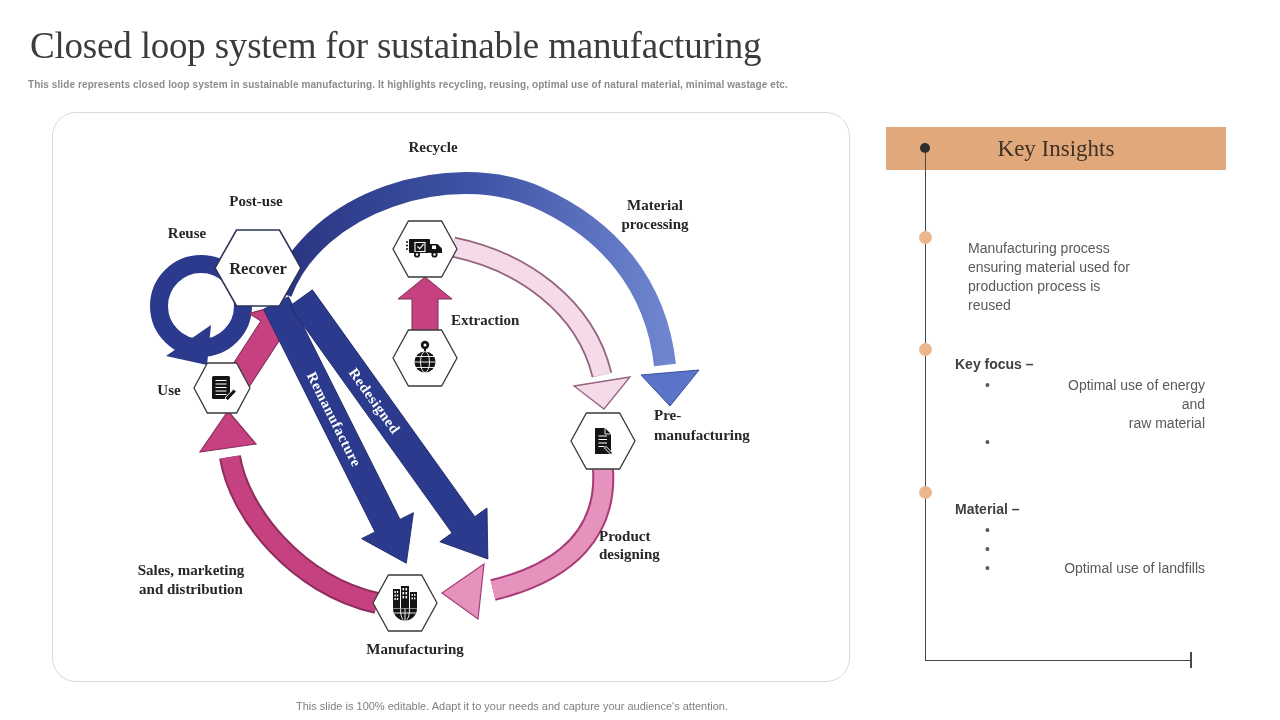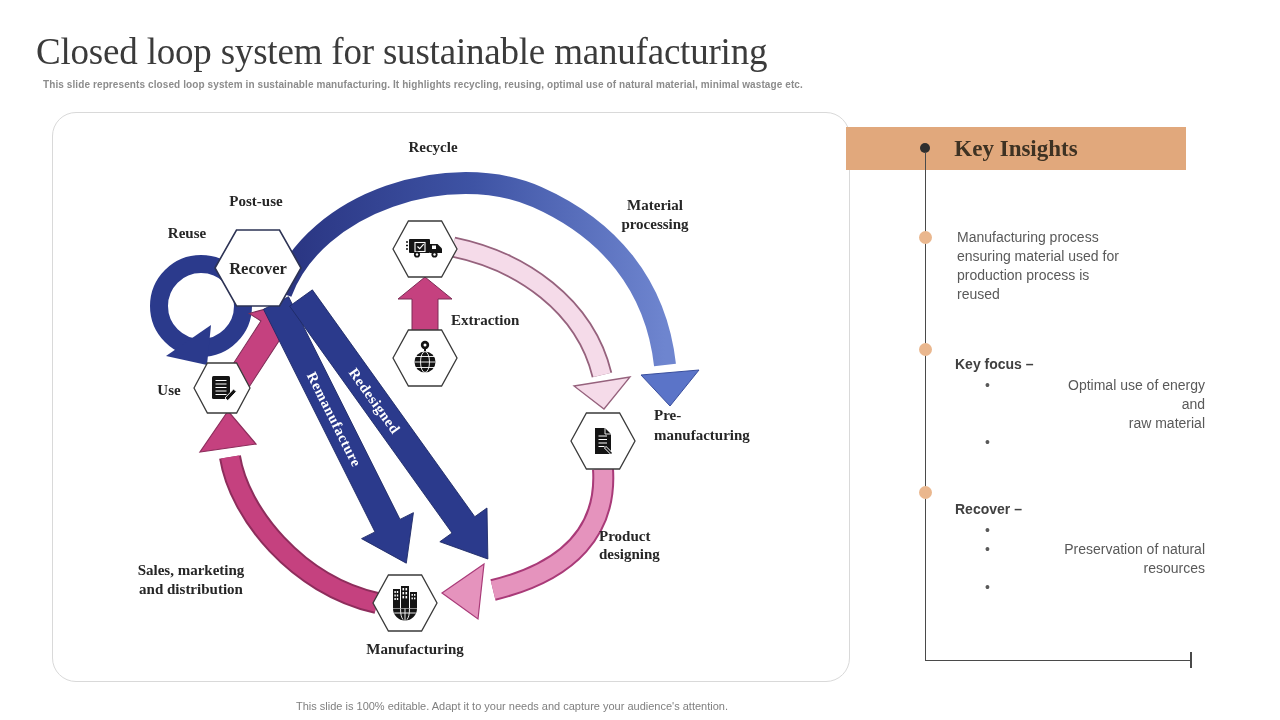--- a/index.html
+++ b/index.html
@@ -1,53 +1,53 @@
 <!DOCTYPE html>
 <html><head>
 <meta charset="utf-8">
 <style>
   html,body { margin:0; padding:0; background:#ffffff; }
   .slide {
     position:relative; width:1280px; height:720px; background:#ffffff;
     font-family:"Liberation Sans", sans-serif; overflow:hidden;
   }
   .title {
-    position:absolute; left:28px; top:22px; margin:8px;
+    position:absolute; left:28px; top:22px; margin:2px;
     font-family:"Liberation Serif", serif; font-weight:400;
     font-size:37px; color:#3b3b3b; letter-spacing:-0.2px; white-space:nowrap;text-align:right;
   }
   .subtitle {
-    position:absolute; left:43px; top:79px; margin:0;
+    position:absolute; left:28px; top:79px; margin:0;
     font-size:10px; font-weight:700; color:#8c8c8c; letter-spacing:0.1px; white-space:nowrap;
   }
   .diagram-panel {
     position:absolute; left:52px; top:112px; width:798px; height:570px;
     border:1.5px solid #d9d9d9; border-radius:24px; background:#fff; box-sizing:border-box;
   }
   .diagram-panel svg { position:absolute; left:0; top:0; }
   .lbl { font-family:"Liberation Serif", serif; font-weight:700; font-size:15px; fill:#262626; }
   .lbl-lg { font-size:16.5px; }
   .lbl-w { font-family:"Liberation Serif", serif; font-weight:700; font-size:14.5px; fill:#ffffff; letter-spacing:0.6px; }
 
   .insights-header {
-    position:absolute; left:846px; top:127px; width:340px; height:43px;
+    position:absolute; left:886px; top:127px; width:340px; height:43px;
     background:#e1a87c; display:flex; align-items:center; justify-content:center;
-    font-family:"Liberation Serif", serif; font-weight:700; font-size:23px; color:#3e3223;
+    font-family:"Liberation Serif", serif; font-weight:400; font-size:23px; color:#3e3223;
   }
   .hdr-dot { position:absolute; left:920px; top:143px; width:10px; height:10px; border-radius:50%; background:#2e2e2e; }
   .vline { position:absolute; left:925px; top:152px; width:1px; height:508px; background:#4a4a4a; }
   .hline { position:absolute; left:925px; top:660px; width:266px; height:1px; background:#4a4a4a; }
   .tick  { position:absolute; left:1190px; top:652px; width:2px; height:16px; background:#4a4a4a; }
   .tl-dot { position:absolute; left:919px; width:13px; height:13px; border-radius:50%; background:#eab78e; }
   .tl-dot.d1 { top:231px; } .tl-dot.d2 { top:343px; } .tl-dot.d3 { top:486px; }
 
   .sec { position:absolute; left:955px; width:250px; color:#595959; font-size:14px; line-height:19px; }
   .sec1 { top:226px; } .sec2 { top:339px; } .sec3 { top:484px; }
   .sec-head { margin:16px 0 2px 0; font-weight:700; color:#404040; }
-  .pre { white-space:pre-line; margin:2px; }
+  .pre { white-space:pre-line; margin:13px; }
   .kb-row { display:flex; margin-left:30px; }
   .kb-mark { width:23px; flex:none; }
   .kb-text { white-space:pre-line; flex:1;text-align:right; }
 
   .footer {
     position:absolute; left:0; top:700px; width:1024px; margin:0;
     text-align:center; font-size:11px; color:#7f7f7f;
   }
 </style>
 </head>
@@ -247,28 +247,27 @@
       <span class="kb-text">Optimal use of energy
 and
 raw material</span>
     </div>
     <div class="kb-row">
       <span class="kb-mark">•</span>
     </div>
   </div>
 
   <div class="sec sec3">
-    <p class="sec-head">Recover –</p>
-    <div class="kb-row">
-      <span class="kb-mark">•</span>
-    </div>
-    <div class="kb-row">
-      <span class="kb-mark">•</span>
-      <span class="kb-text">Preservation of natural
-resources</span>
-    </div>
-    <div class="kb-row">
-      <span class="kb-mark">•</span>
+    <p class="sec-head">Material –</p>
+    <div class="kb-row">
+      <span class="kb-mark">•</span>
+    </div>
+    <div class="kb-row">
+      <span class="kb-mark">•</span>
+    </div>
+    <div class="kb-row">
+      <span class="kb-mark">•</span>
+      <span class="kb-text">Optimal use of landfills</span>
     </div>
   </div>
 
   <p class="footer">This slide is 100% editable. Adapt it to your needs and capture your audience's attention.</p>
 </div>
 
 </body></html>

